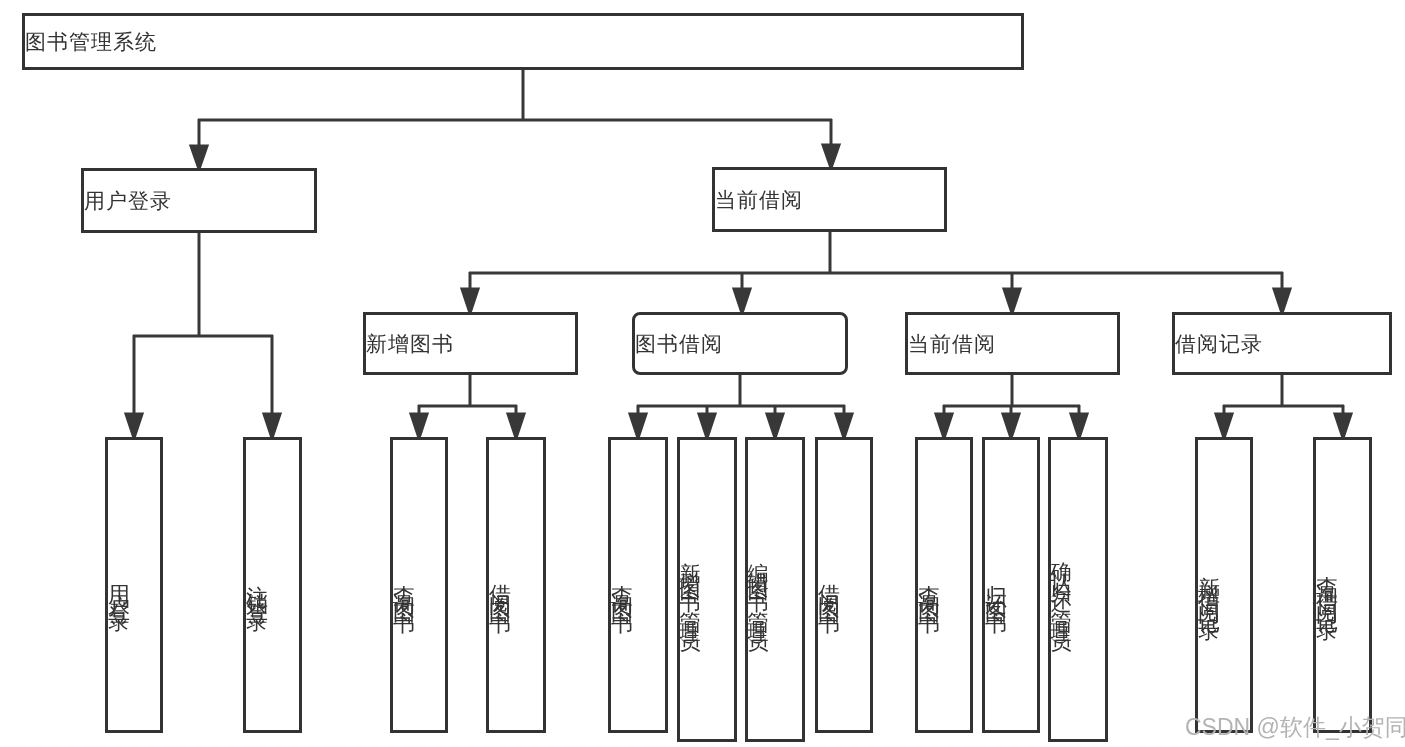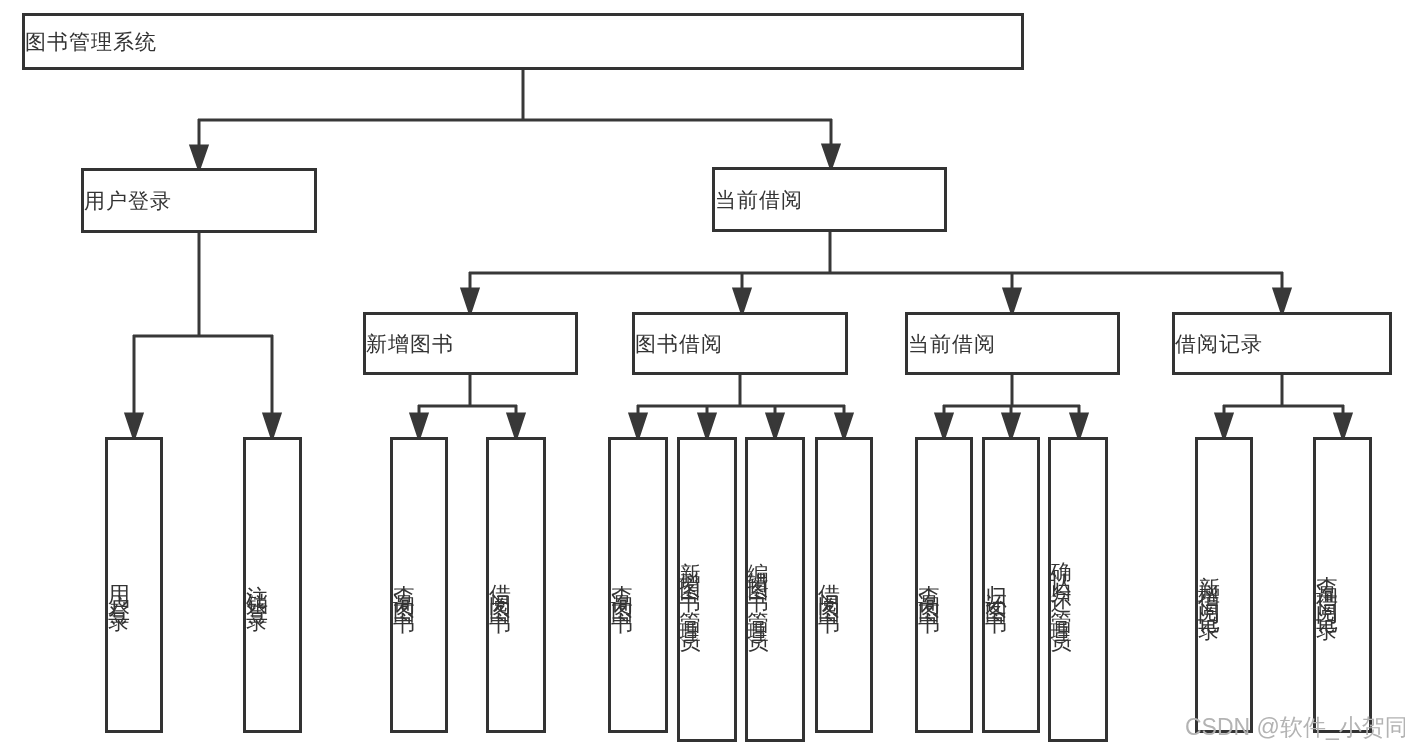--- a/index.html
+++ b/index.html
@@ -148,21 +148,21 @@
   <div class="node" style="left:81px; top:168px; width:236px; height:65px;">
     <span class="hlabel">用户登录</span>
   </div>
   <div class="node" style="left:712px; top:167px; width:235px; height:65px;">
     <span class="hlabel">当前借阅</span>
   </div>
 
   <div class="node" style="left:363px; top:312px; width:215px; height:63px;">
     <span class="hlabel">新增图书</span>
   </div>
-  <div class="node" style="left:632px; top:312px; width:216px; height:63px;">
+  <div class="node" style="left:632px; top:312px; width:216px; height:63px;border-radius:8px;">
     <span class="hlabel">图书借阅</span>
   </div>
   <div class="node" style="left:905px; top:312px; width:215px; height:63px;">
     <span class="hlabel">当前借阅</span>
   </div>
   <div class="node" style="left:1172px; top:312px; width:220px; height:63px;">
     <span class="hlabel">借阅记录</span>
   </div>
 
   <div class="node" style="left:105px; top:437px; width:58px; height:296px;">

